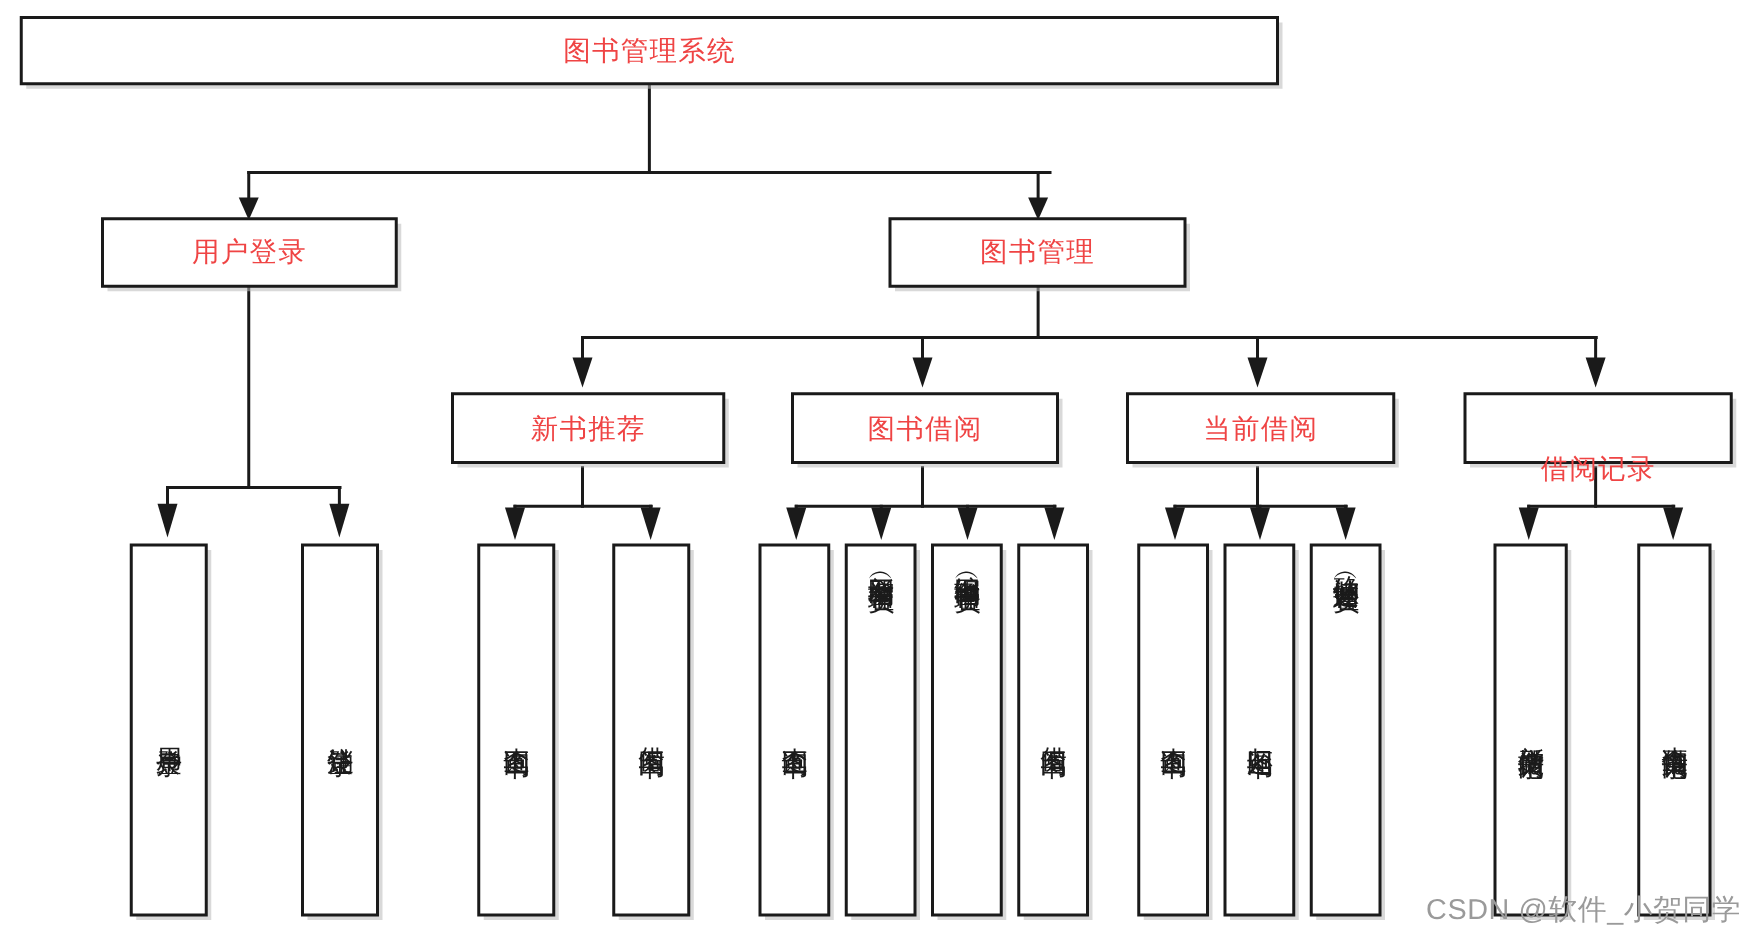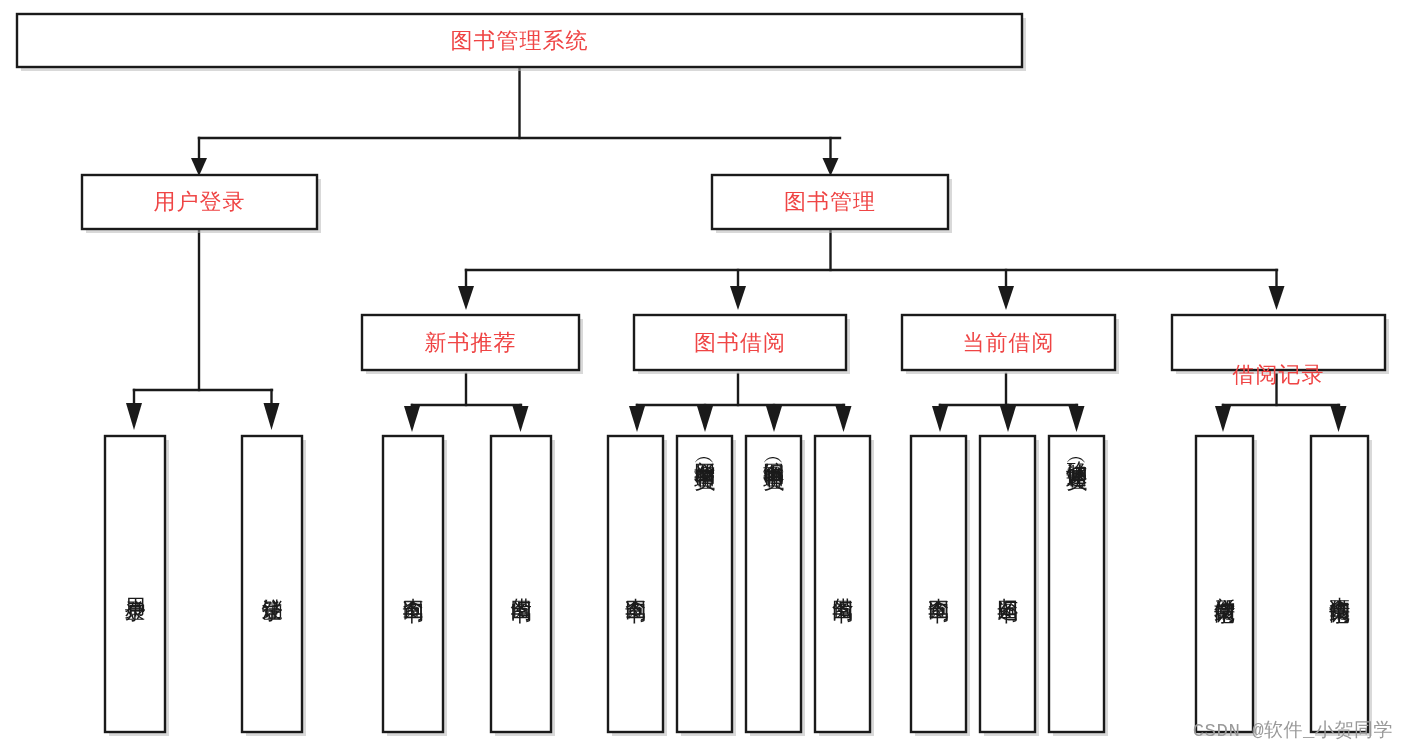--- a/index.html
+++ b/index.html
@@ -71,22 +71,22 @@
     font-size: 22px;
     color: #ef4444;
     letter-spacing: 1px;
     white-space: nowrap;
     pointer-events: none;
   }
   #watermark {
     position: absolute;
     right: 12px;
     bottom: 4px;
-    font-family: Liberation Mono, monospace;
-    font-size: 19px;
+    font-family: Liberation Sans, sans-serif;
+    font-size: 23px;
     color: #9a9a9a;
     letter-spacing: 0.5px;
     white-space: nowrap;
     pointer-events: none;
   }
 </style>
 </head>
 <body>
 
 <div id="diagram-root">

